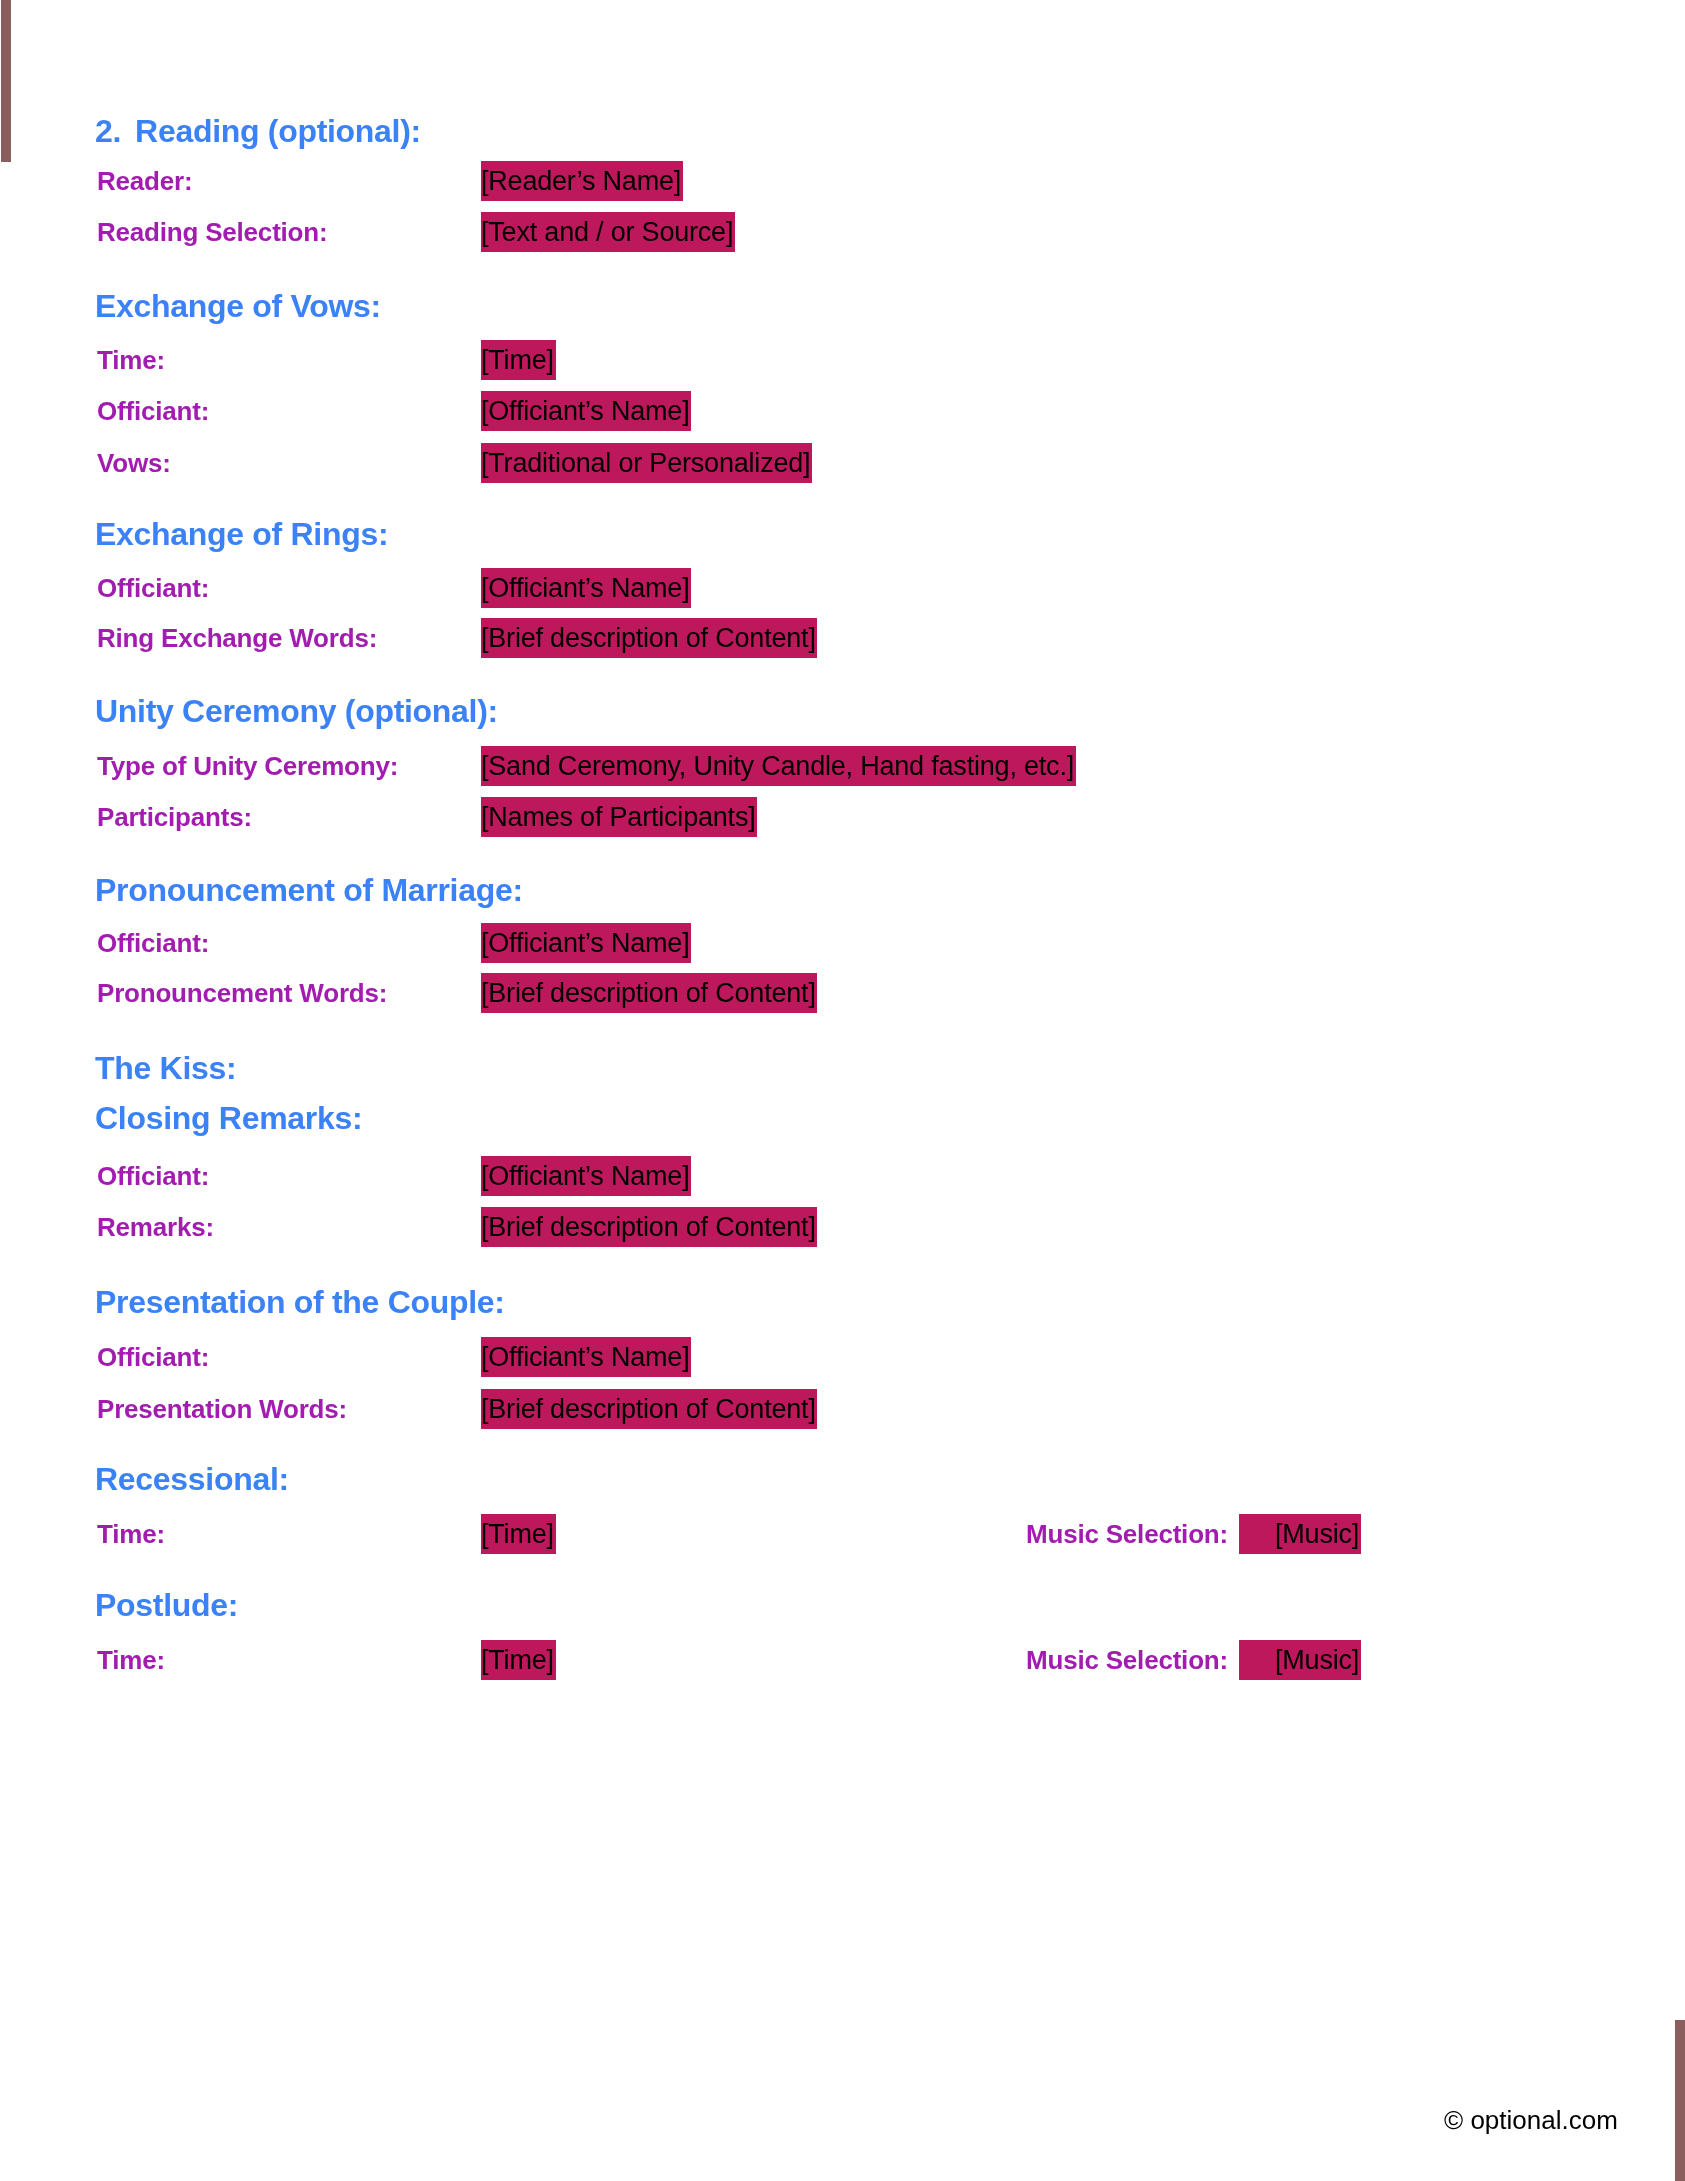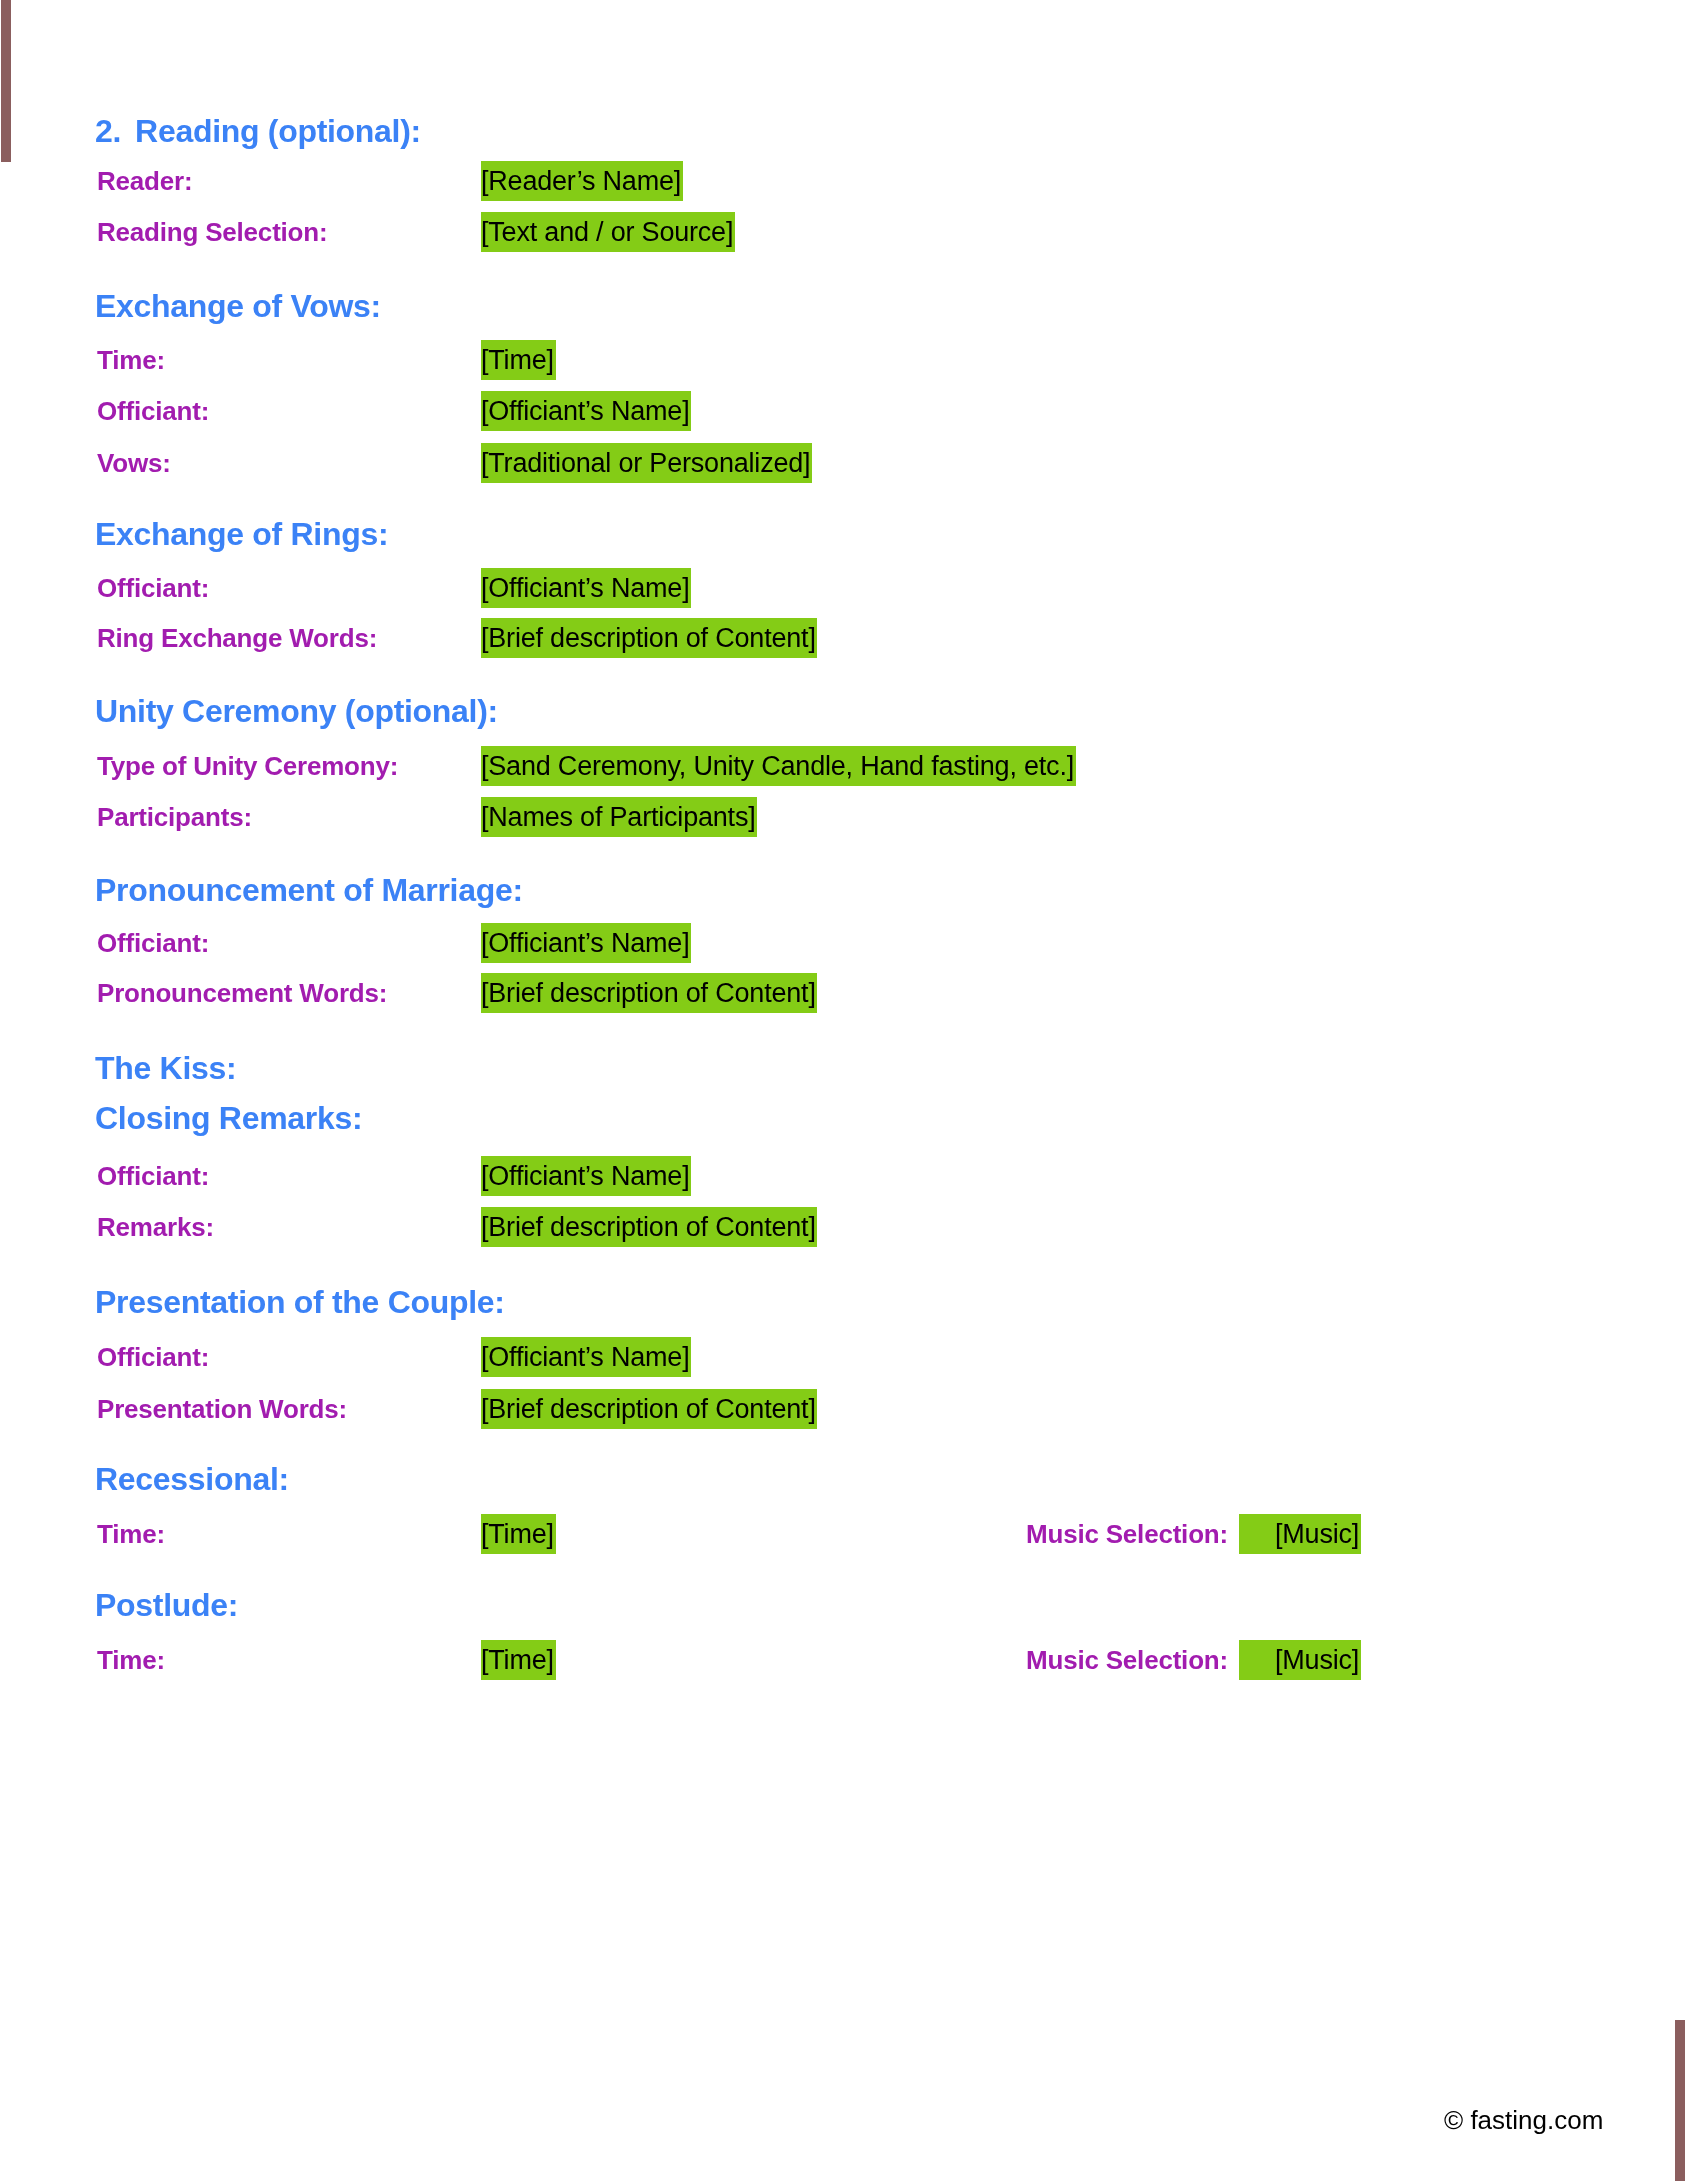--- a/index.html
+++ b/index.html
@@ -6,21 +6,21 @@
   body { width: 1685px; height: 2181px; position: relative; overflow: hidden;
          font-family: "Liberation Sans", "DejaVu Sans", sans-serif; color: #000; }
   .bar-left { position: absolute; left: 0.9px; top: 0; width: 9.7px; height: 162px; background: #8B5E5E; }
   .bar-right { position: absolute; left: 1675px; top: 2020px; width: 10.5px; height: 162px; background: #8B5E5E; }
   .heading { position: absolute; left: 95px; font-weight: bold; font-size: 32px;
              color: #3b82f6; line-height: 40px; height: 40px; white-space: nowrap; letter-spacing: -0.3px; }
   .heading .num { margin-right: 14px; }
   .label { position: absolute; left: 97px; font-weight: bold; font-size: 26px;
            line-height: 40px; height: 40px; white-space: nowrap; color: #a21caf; letter-spacing: -0.2px; }
   .value { position: absolute; left: 481px; font-size: 27px; line-height: 40px; height: 40px;
-           white-space: nowrap; background: #84cc16; color: #000; padding-right: 1.8px; letter-spacing: -0.2px; }
+           white-space: nowrap; background: #be185d; color: #000; padding-right: 1.8px; letter-spacing: -0.2px; }
   .label2 { left: 1026px; }
   .value2 { left: 1239px; padding-left: 36px; }
   .footer { position: absolute; left: 1444px; top: 2103px; font-size: 26px; line-height: 35px;
             white-space: nowrap; color: #000; }
 </style>
 </head>
 <body>
 
 <div class="bar-left"></div>
 <div class="bar-right"></div>
@@ -78,14 +78,14 @@
 <div class="value" style="top:1514px">[Time]</div>
 <div class="label label2" style="top:1514px">Music Selection:</div>
 <div class="value value2" style="top:1514px">[Music]</div>
 
 <div class="heading" style="top:1585px">Postlude:</div>
 <div class="label" style="top:1640px">Time:</div>
 <div class="value" style="top:1640px">[Time]</div>
 <div class="label label2" style="top:1640px">Music Selection:</div>
 <div class="value value2" style="top:1640px">[Music]</div>
 
-<div class="footer">© fasting.com</div>
+<div class="footer">© optional.com</div>
 
 
 </body></html>

